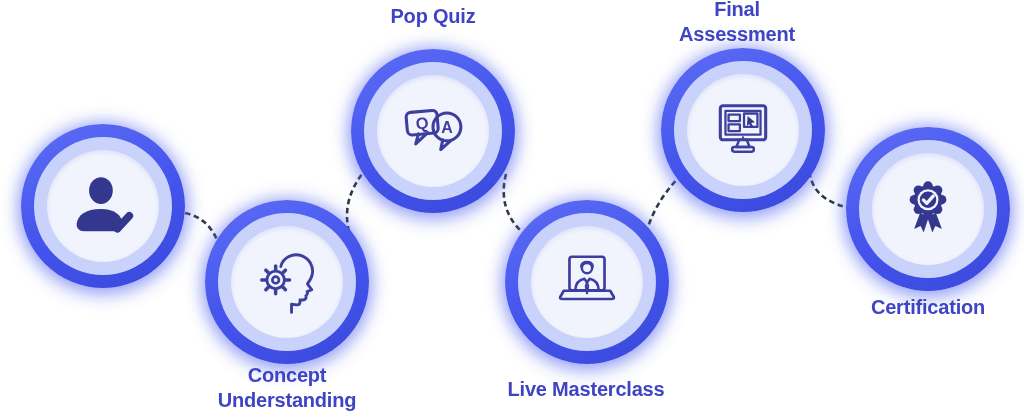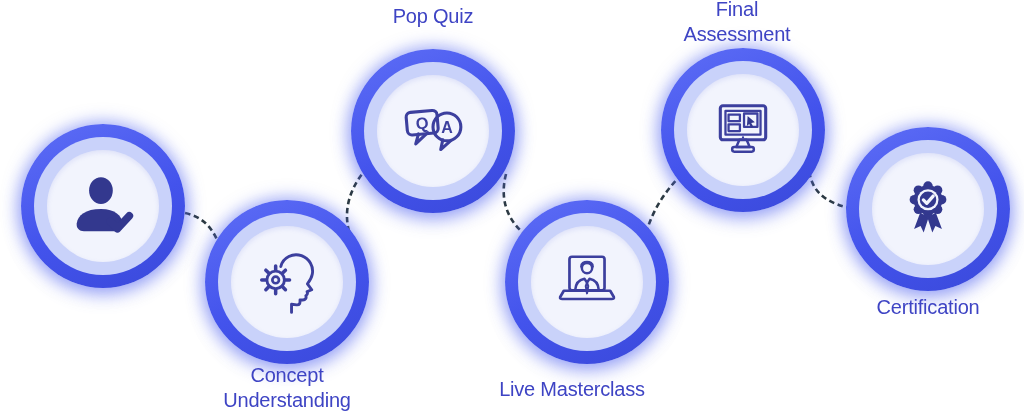--- a/index.html
+++ b/index.html
@@ -28,21 +28,21 @@
     box-shadow:inset 0 2px 5px rgba(120,135,230,.18);
   }
   .icon { width:66px; height:66px; display:block; }
   .icon .stroke { stroke:#3c3f9e; fill:none; stroke-linecap:round; stroke-linejoin:round; }
   .icon .fill   { fill:#33388e; }
   .icon text {
     font-family:"Liberation Sans", sans-serif; font-weight:bold;
     fill:#3c3f9e; text-anchor:middle;
   }
   .label {
-    position:absolute; z-index:3; font-weight:normal; font-size:20px;
+    position:absolute; z-index:3; font-weight:bold; font-size:20px;
     color:#3e44c4; text-align:center; line-height:25px; letter-spacing:-0.2px;
   }
 </style>
 </head>
 <body>
 
 <div id="canvas">
 
   <svg class="connectors" width="1024" height="414" viewBox="0 0 1024 414">
     <path d="M176 212 C198 213 212 224 220 247"></path>
@@ -145,17 +145,17 @@
           <circle cx="32" cy="23" r="10.2" fill="#f2f4fd"></circle>
           <circle class="fill" cx="32" cy="23" r="8"></circle>
           <path d="M27.5 23.2 L30.8 26.5 L37 19.5" stroke="#f2f4fd" stroke-width="3.2" fill="none" stroke-linecap="round" stroke-linejoin="round"></path>
         </svg>
       </div>
     </div>
   </div>
 
   <div class="label" style="left:193px;top:363px;width:188px">Concept Understanding</div>
   <div class="label" style="left:343px;top:4px;width:180px">Pop Quiz</div>
-  <div class="label" style="left:452px;top:377px;width:240px">Live Masterclass</div>
+  <div class="label" style="left:466px;top:377px;width:240px">Live Masterclass</div>
   <div class="label" style="left:667px;top:-3px;width:140px">Final Assessment</div>
   <div class="label" style="left:828px;top:295px;width:200px">Certification</div>
 
 </div>
 
 </body></html>

